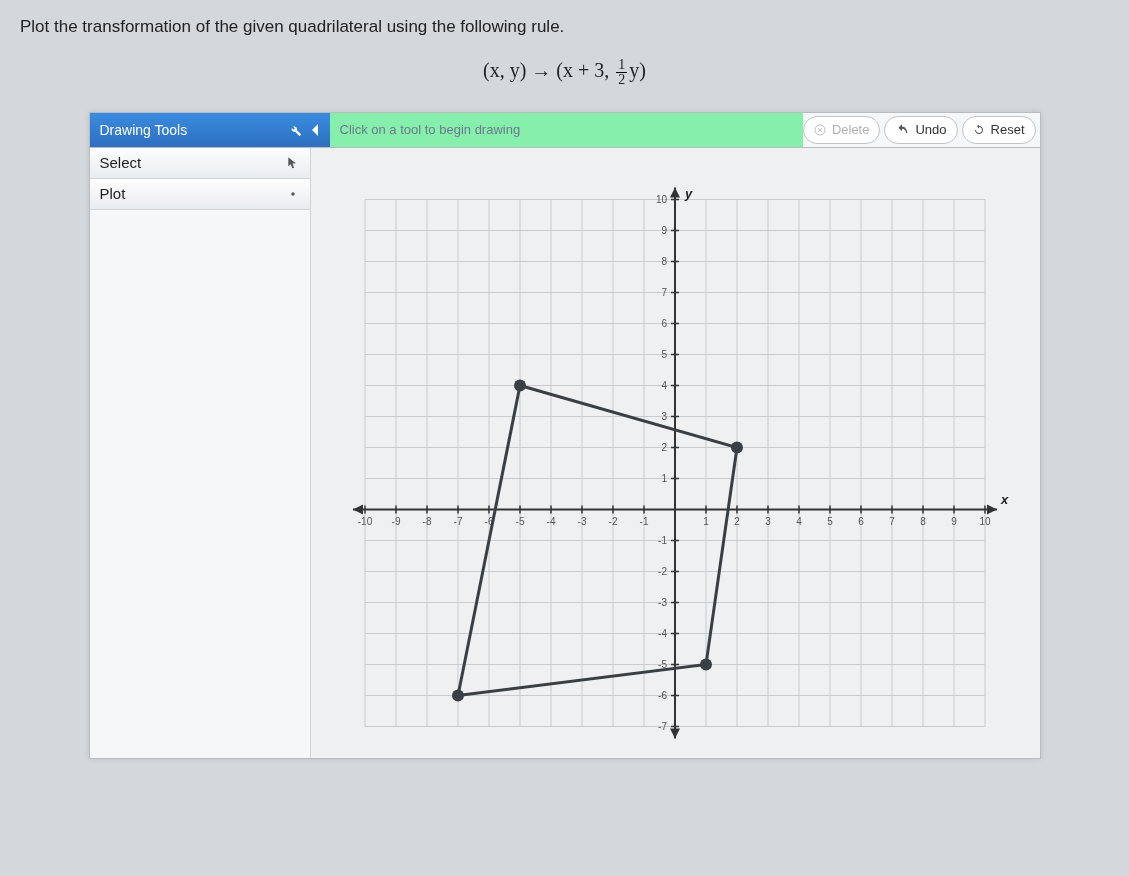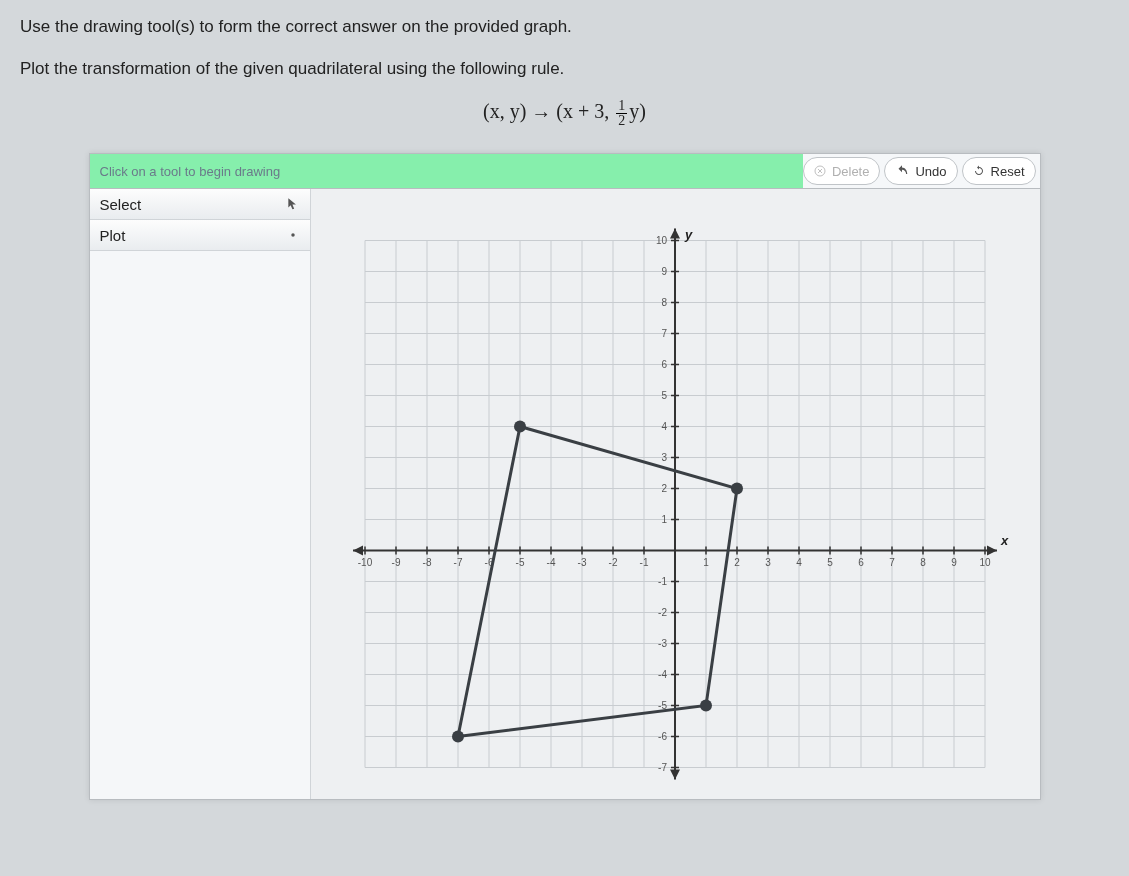--- a/index.html
+++ b/index.html
@@ -112,30 +112,40 @@
     padding: 30px 10px 10px 10px;
     background: #eef0f2;
   }
   svg.graph { display:block; }
   .wrench-icon, .arrow-icon { fill:#fff; }
 </style>
 </head>
 <body>
 
 <div class="instructions">
-  <p>Use the drawing tool(s) to form the correct answer on the provided graph.</p>
   <p>Plot the transformation of the given quadrilateral using the following rule.</p>
 </div>
 
 <div class="rule">
   <span>(x, y) → (x + 3, </span><span class="frac"><span class="top">1</span><span class="bot">2</span></span><span>y)</span>
 </div>
 
 <div class="widget">
   <div class="toolbar-row">
+    <div class="tool-header">
+      <span>Drawing Tools</span>
+      <span class="icons">
+        <svg width="14" height="14" viewBox="0 0 24 24">
+            <path class="wrench-icon" d="M22 19l-7-7c.6-1.5.3-3.3-1-4.6-1.4-1.4-3.5-1.7-5.2-.8l3 3-2.1 2.1-3-3c-.9 1.7-.6 3.8.8 5.2 1.3 1.3 3.1 1.6 4.6 1l7 7c.4.4 1 .4 1.4 0l1.5-1.5c.4-.4.4-1 0-1.4z"></path>
+          </svg>
+        <svg width="10" height="12" viewBox="0 0 10 12">
+            <path class="arrow-icon" d="M8 0 L2 6 L8 12 Z"></path>
+          </svg>
+      </span>
+    </div>
     <div class="hint">
       <span>Click on a tool to begin drawing</span>
     </div>
     <div class="action-buttons">
       <div class="action-btn disabled">
         <svg width="12" height="12" viewBox="0 0 24 24">
             <circle cx="12" cy="12" r="10" fill="none" stroke="#c0c0c0" stroke-width="2"></circle>
             <path d="M8 8l8 8M16 8l-8 8" stroke="#c0c0c0" stroke-width="2"></path>
           </svg>
         <span>Delete</span>

